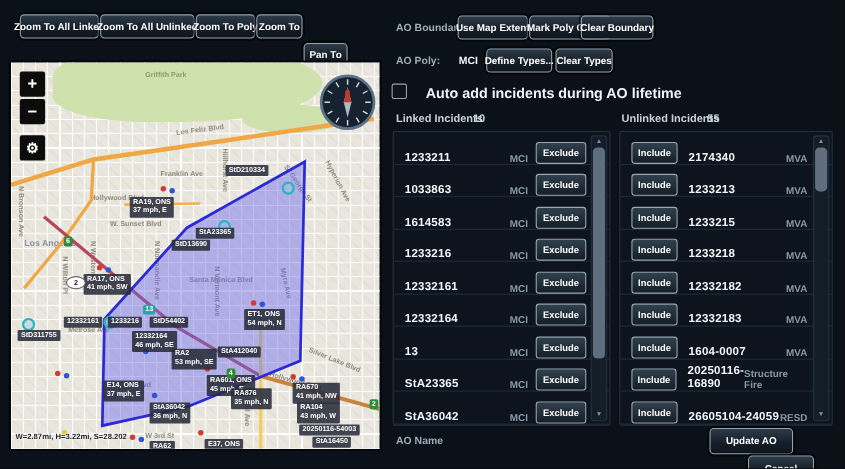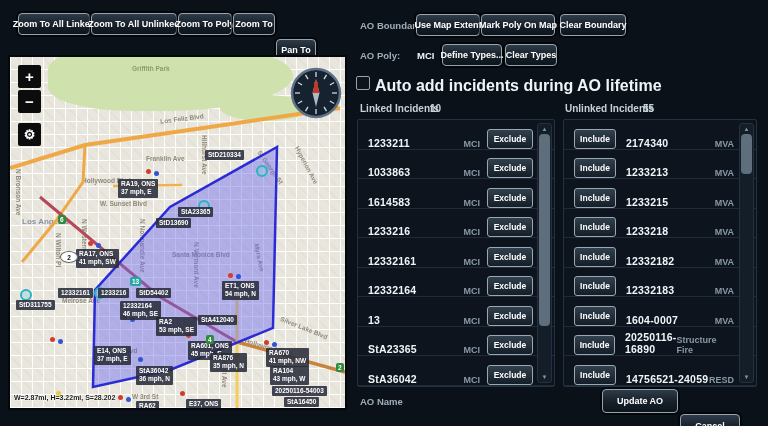--- a/index.html
+++ b/index.html
@@ -192,29 +192,29 @@
         <text x="26" y="20" fill="#c0392b" font-size="7" font-weight="bold" text-anchor="middle">N</text>
       </svg>
     </div>
 
     <div id="status">W=2.87mi, H=3.22mi, S=28.202</div>
   </div>
 
   <div class="label" style="left:360px;top:20px;">AO Boundary:</div>
   <div class="btn" style="left:416px;top:14px;width:62px;height:20px;">Use Map Extent</div>
   <div class="btn" style="left:481px;top:14px;width:72px;height:20px;">Mark Poly On Map</div>
-  <div class="btn" style="left:560px;top:14px;width:64px;height:20px;text-align:right;">Clear Boundary</div>
+  <div class="btn" style="left:528px;top:14px;width:64px;height:20px;text-align:right;">Clear Boundary</div>
 
   <div class="label" style="left:360px;top:50px;">AO Poly:</div>
   <div class="label white" style="left:417px;top:50px;">MCI</div>
   <div class="btn" style="left:442px;top:44px;width:58px;height:20px;">Define Types...</div>
   <div class="btn" style="left:505px;top:44px;width:50px;height:20px;">Clear Types</div>
 
   <div class="checkbox" style="left:356px;top:76px;"></div>
-  <div class="label white" style="left:375px;top:77px;font-size:16px;">Auto add incidents during AO lifetime</div>
+  <div class="label white" style="left:387px;top:77px;font-size:13px;">Auto add incidents during AO lifetime</div>
 
   <div class="hdr" style="left:360px;top:103px;">Linked Incidents</div>
   <div class="hdr" style="left:430px;top:103px;">10</div>
   <div class="hdr" style="left:565px;top:103px;">Unlinked Incidents</div>
   <div class="hdr" style="left:643px;top:103px;">55</div>
 
   <div class="list" style="left:357px;top:119px;width:196px;height:266px;">
     <div class="row">
         <span class="rid" style="flex:1;">1233211</span>
         <span class="rtype" style="margin-right:7px;">MCI</span>
@@ -303,27 +303,27 @@
         <span class="rid" style="flex:1;">1604-0007</span>
         <span class="rtype" style="margin-right:22px;">MVA</span>
       </div>
     <div class="row">
         <span class="sbtn" style="width:40px;margin-right:10px;">Include</span>
         <span class="rid" style="flex:1;">20250116-16890</span>
         <span class="rtype" style="margin-right:22px;">Structure Fire</span>
       </div>
     <div class="row">
         <span class="sbtn" style="width:40px;margin-right:10px;">Include</span>
-        <span class="rid" style="flex:1;">14756521-24059</span>
+        <span class="rid" style="flex:1;">26605104-24059</span>
         <span class="rtype" style="margin-right:22px;">RESD</span>
       </div>
     <div class="scroll" style="right:2px;">
       <div class="arrow" style="top:1px;">▲</div>
       <div class="thumb" style="top:10px;height:40px;"></div>
       <div class="arrow" style="bottom:1px;">▼</div>
     </div>
   </div>
 
   <div class="label" style="left:360px;top:396px;">AO Name</div>
-  <div class="btn" style="left:602px;top:389px;width:74px;height:22px;text-align:right;">Update AO</div>
+  <div class="btn" style="left:645px;top:389px;width:74px;height:22px;text-align:right;">Update AO</div>
   <div class="btn" style="left:680px;top:389px;width:58px;height:22px;margin-top:25px;">Cancel</div>
 
 </div>
 
 </body></html>

